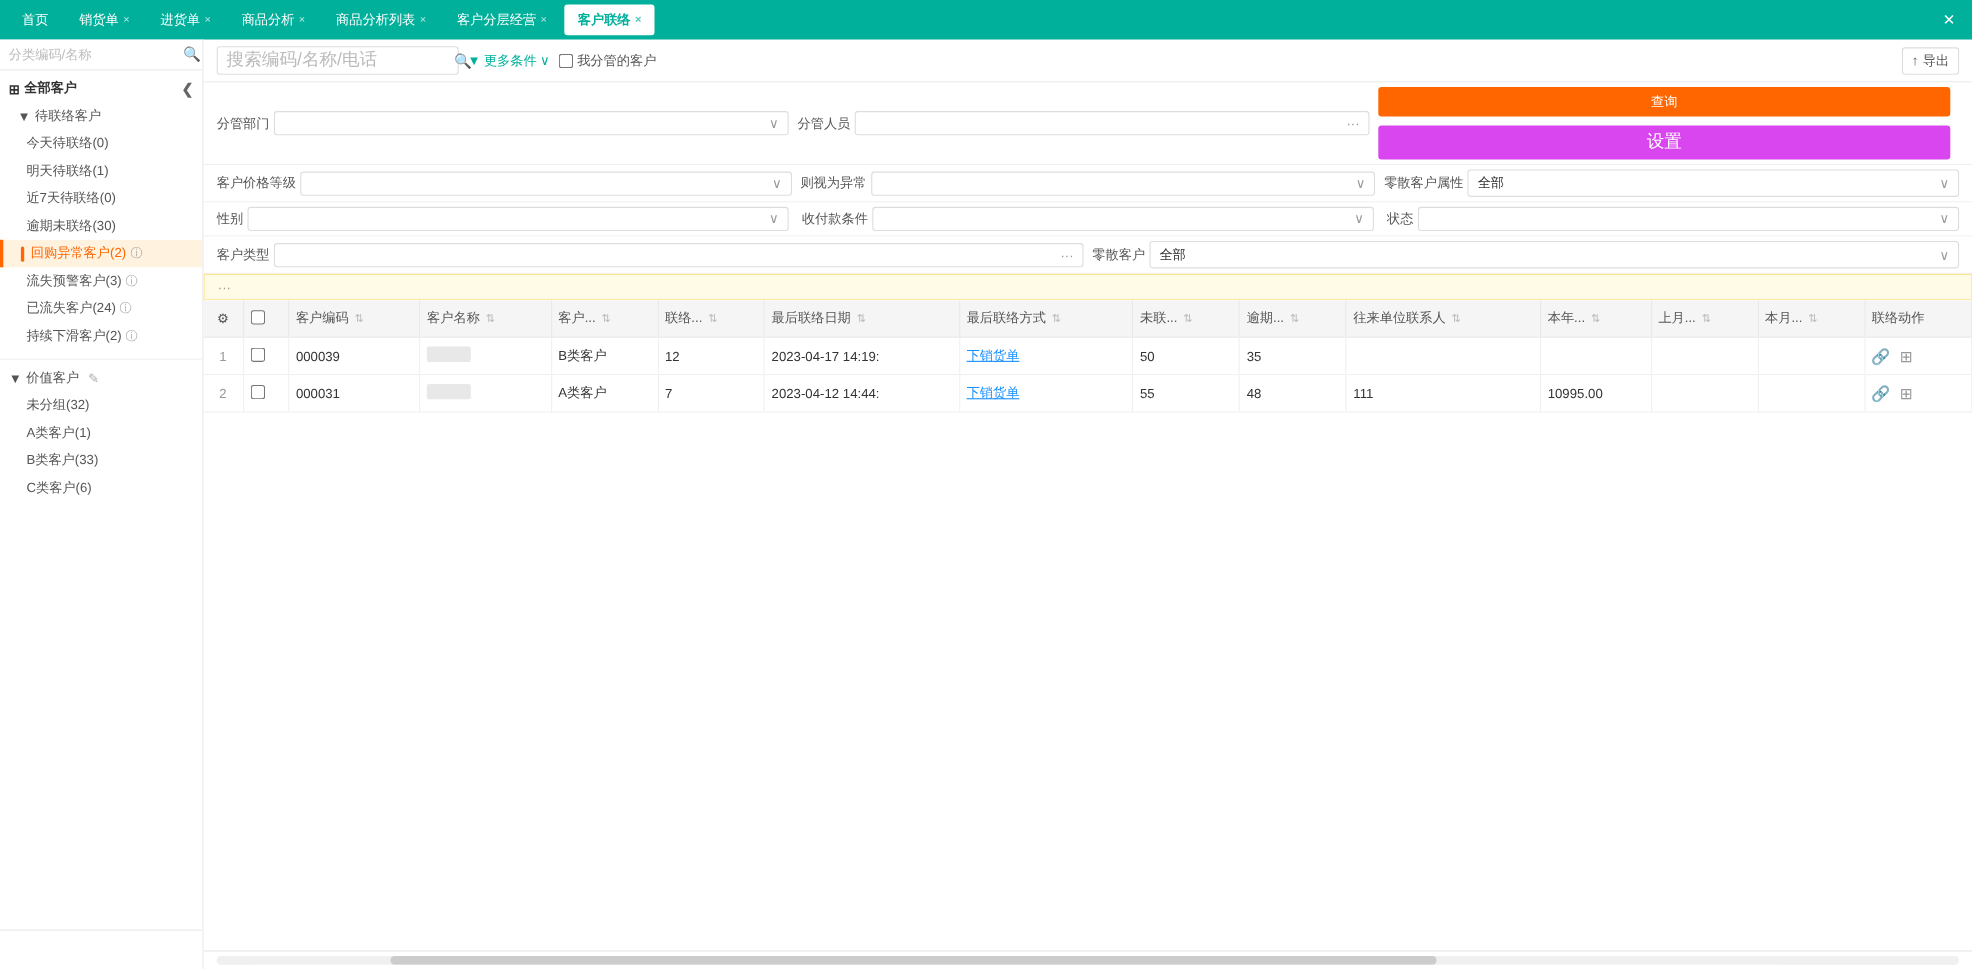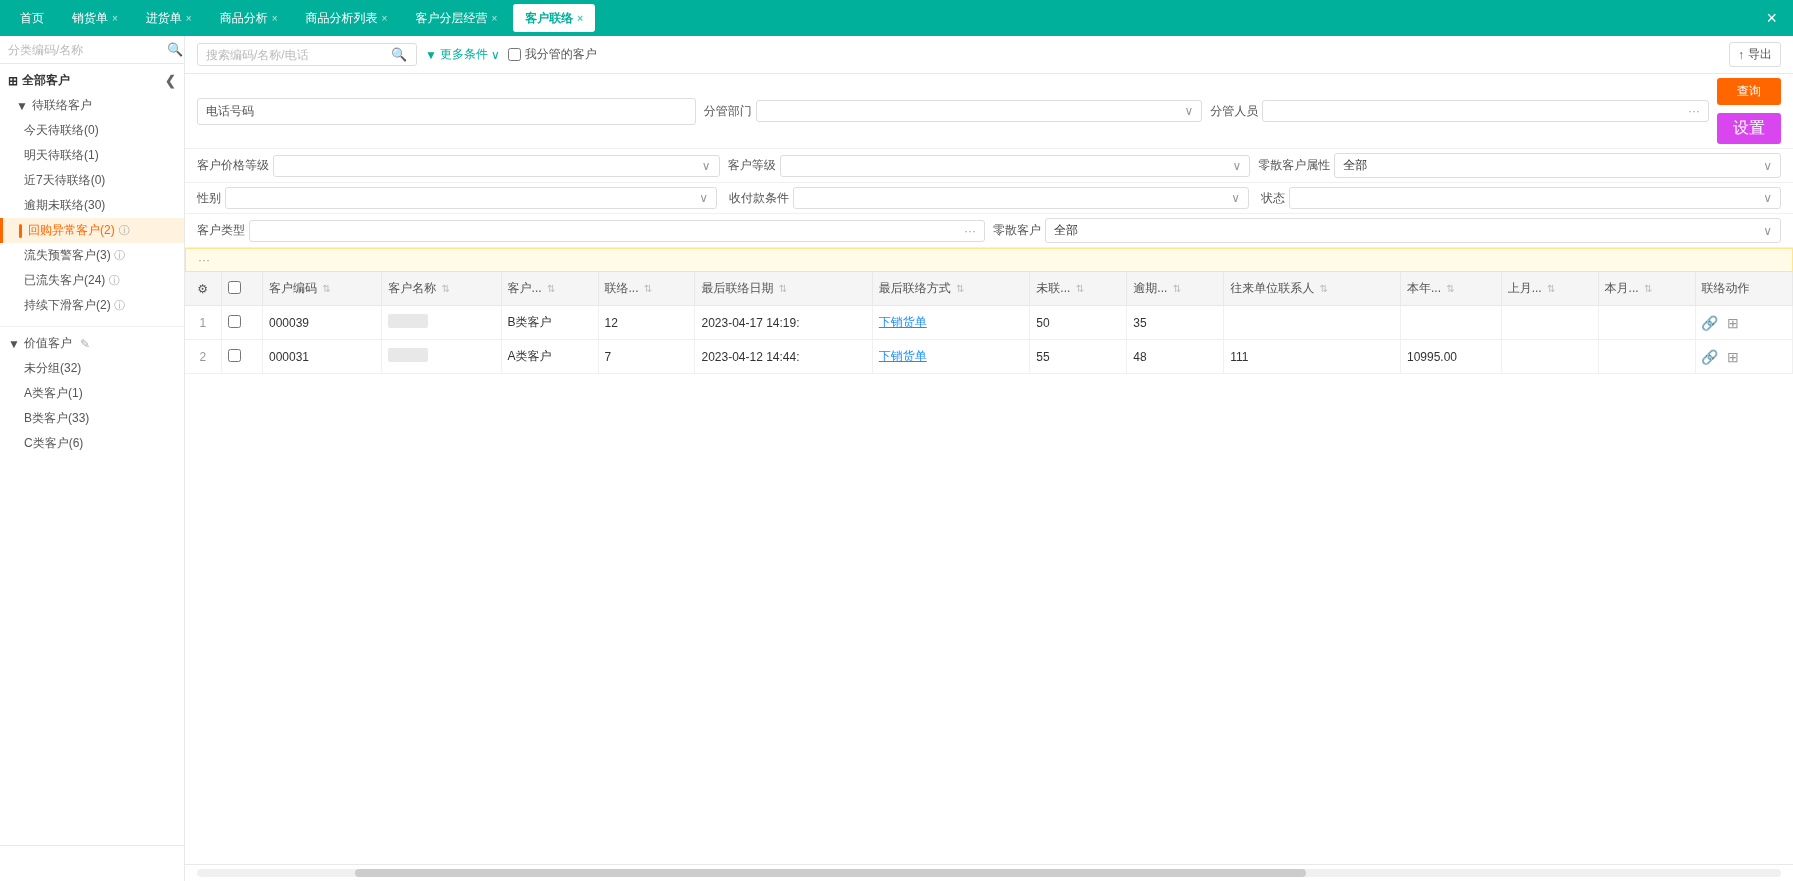--- a/index.html
+++ b/index.html
@@ -140,21 +140,21 @@
       align-items: center;
       border: 1px solid #ddd;
       border-radius: 3px;
       padding: 3px 8px;
       width: 220px;
       background: #fff;
     }
     .search-box input {
       border: none;
       outline: none;
-      font-size: 12px;
+      font-size: 16px;
       flex: 1;
       color: #666;
     }
     .search-box input::placeholder { color: #bbb; }
     .search-icon { color: #00b09b; font-size: 13px; cursor: pointer; }
 
     .more-conditions {
       display: flex;
       align-items: center;
       gap: 3px;
@@ -511,24 +511,20 @@
         <span>我分管的客户</span>
       </div>
       <div class="export-btn">
         <span>↑</span>
         <span>导出</span>
       </div>
     </div>
 
     <div class="filter-row-wrapper">
       <div style="display:grid;grid-template-columns:1fr 1fr 1fr auto;gap:8px;align-items:center;">
-        <div class="filter-select">
-          <span class="label">电话号码</span>
-          <span class="chevron"></span>
-        </div>
         <div class="named-filter">
           <span class="name">分管部门</span>
           <div class="sel">
             <span class="chev">∨</span>
           </div>
         </div>
         <div class="named-filter">
           <span class="name">分管人员</span>
           <div class="sel">
             <span class="chev">···</span>
@@ -543,21 +539,21 @@
 
     <div class="filter-row-wrapper">
       <div style="display:grid;grid-template-columns:1fr 1fr 1fr;gap:8px;align-items:center;">
         <div class="named-filter">
           <span class="name">客户价格等级</span>
           <div class="sel">
             <span class="chev">∨</span>
           </div>
         </div>
         <div class="named-filter">
-          <span class="name">客户等级</span>
+          <span class="name">则视为异常</span>
           <div class="sel">
             <span class="chev">∨</span>
           </div>
         </div>
         <div class="named-filter">
           <span class="name">零散客户属性</span>
           <div class="sel">
             <span style="flex:1;color:#333;">全部</span>
             <span class="chev">∨</span>
           </div>

